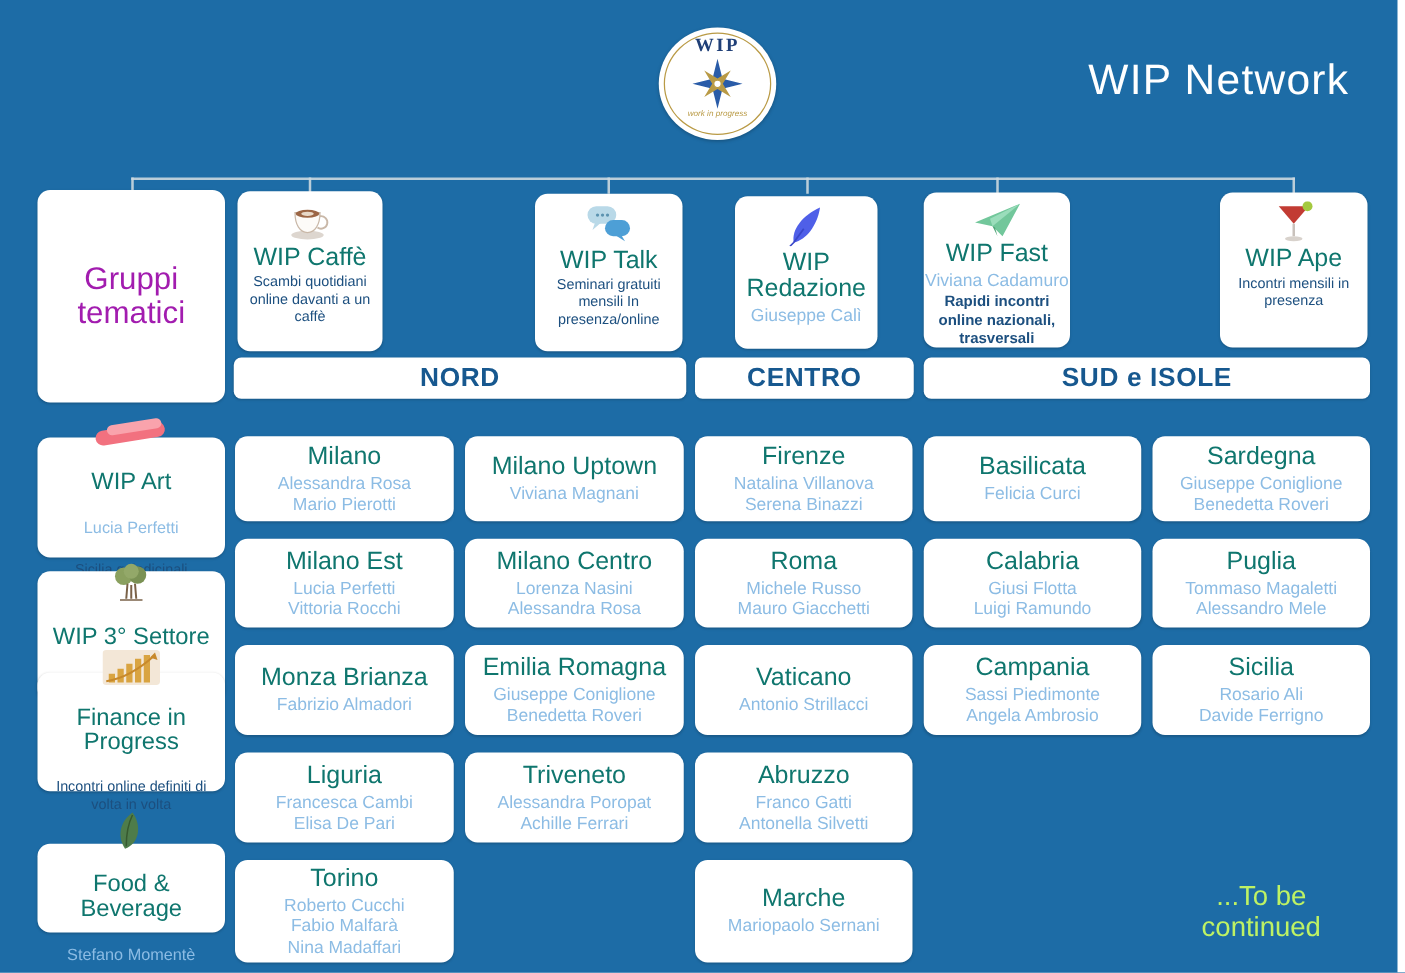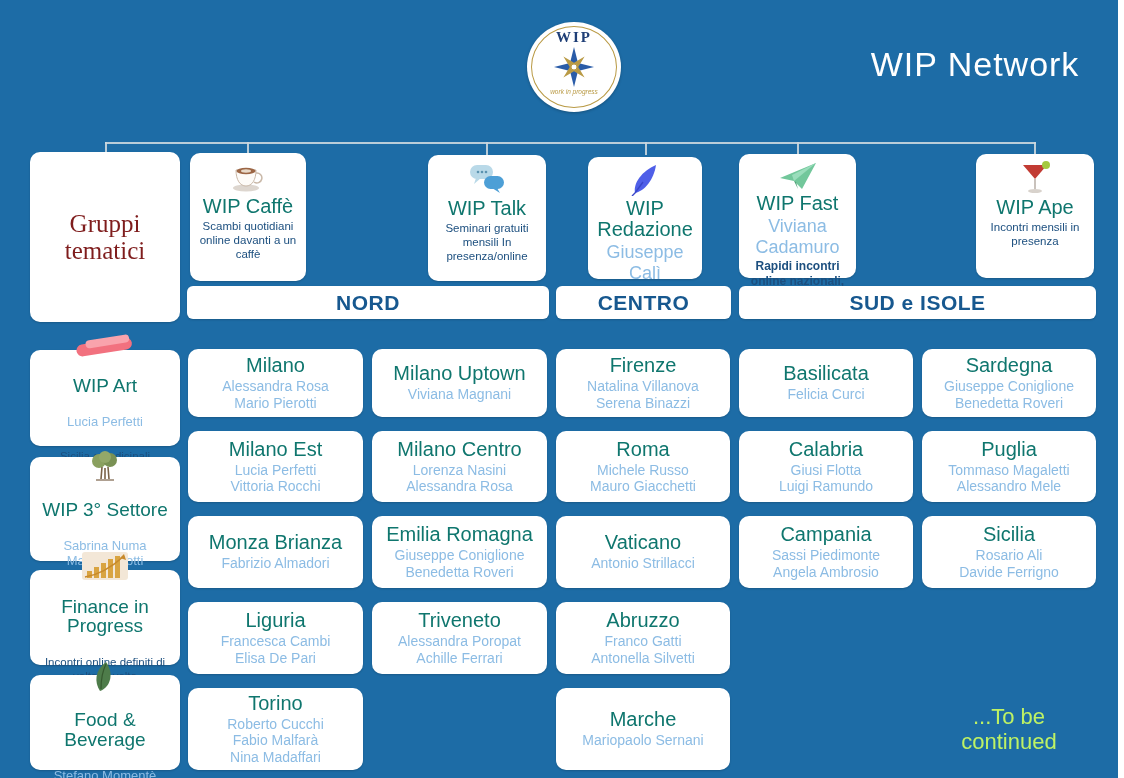--- a/index.html
+++ b/index.html
@@ -23,24 +23,24 @@
   
   .card{position:absolute;background:#ffffff;border-radius:10px;box-shadow:0 1px 2px rgba(0,0,0,.18);
         display:flex;flex-direction:column;align-items:center;justify-content:center;text-align:center;}
   .gtitle{color:#0f766e;font-size:20px;line-height:1.05;}
   .names{margin-top:2px;}
   .names div{color:#8CBCE4;font-size:14px;line-height:1.15;}
   .desc{color:#1C4F7F;font-size:11.5px;line-height:1.22;margin-top:2px;text-align:center;}
 
   
   .card.gruppi{left:30px;top:152px;width:150px;height:170px;}
-  .big-label{color:#7f1d1d;font-size:25px;line-height:1.1;font-family:Liberation Serif, serif;}
+  .big-label{color:#a21caf;font-size:25px;line-height:1.1;}
   .topcard{justify-content:flex-start;padding-top:7px;box-sizing:border-box;}
   .topcard .icon{height:34px;display:flex;align-items:center;justify-content:center;margin-bottom:2px;}
-  .topcard .names div{font-size:18px;}
+  .topcard .names div{font-size:14px;}
   .card.caffe{left:190px;top:153px;width:116px;height:128px;}
   .card.talk{left:428px;top:155px;width:118px;height:126px;}
   .card.redazione{left:588px;top:157px;width:114px;height:122px;}
   .card.fast{left:739px;top:154px;width:117px;height:124px;}
   .card.ape{left:976px;top:154px;width:118px;height:124px;}
   .fast-desc{font-weight:700;font-size:12px;}
 
   
   .region-bar{position:absolute;top:286px;height:33px;background:#ffffff;border-radius:6px;
               display:flex;align-items:center;justify-content:center;color:#17588F;font-weight:800;font-size:21px;letter-spacing:.5px;
@@ -49,22 +49,22 @@
   .bar-centro{left:556px;width:175px;}
   .bar-sud{left:739px;width:357px;}
 
   
   .side{left:30px;width:150px;padding:4px 4px;box-sizing:border-box;gap:17px;}
   .side .icon{display:flex;align-items:center;justify-content:center;}
   .side .gtitle{font-size:19px;}
   .side .names div{font-size:13px;}
   .card.art{top:350px;height:96px;}
   .card.settore{top:457px;height:104px;}
-  .card.finance{top:570px;height:95px;}
-  .card.food{top:675px;height:95px;}
+  .card.finance{top:538px;height:95px;}
+  .card.food{top:675px;height:71px;}
 
   
   .grid{position:absolute;left:188px;top:349px;width:908px;height:423px;display:grid;
         grid-template-columns:175px 175px 174px 174px 174px;
         grid-template-rows:68px 71px 72px 72px 82px;
         column-gap:9px;row-gap:14px;}
   .gcard{position:relative;left:auto;top:auto;}
   .tbc{display:flex;align-items:center;justify-content:center;color:#bef264;font-size:22px;line-height:1.15;text-align:center;}
   .tbc-inner{width:120px;}
 </style>

